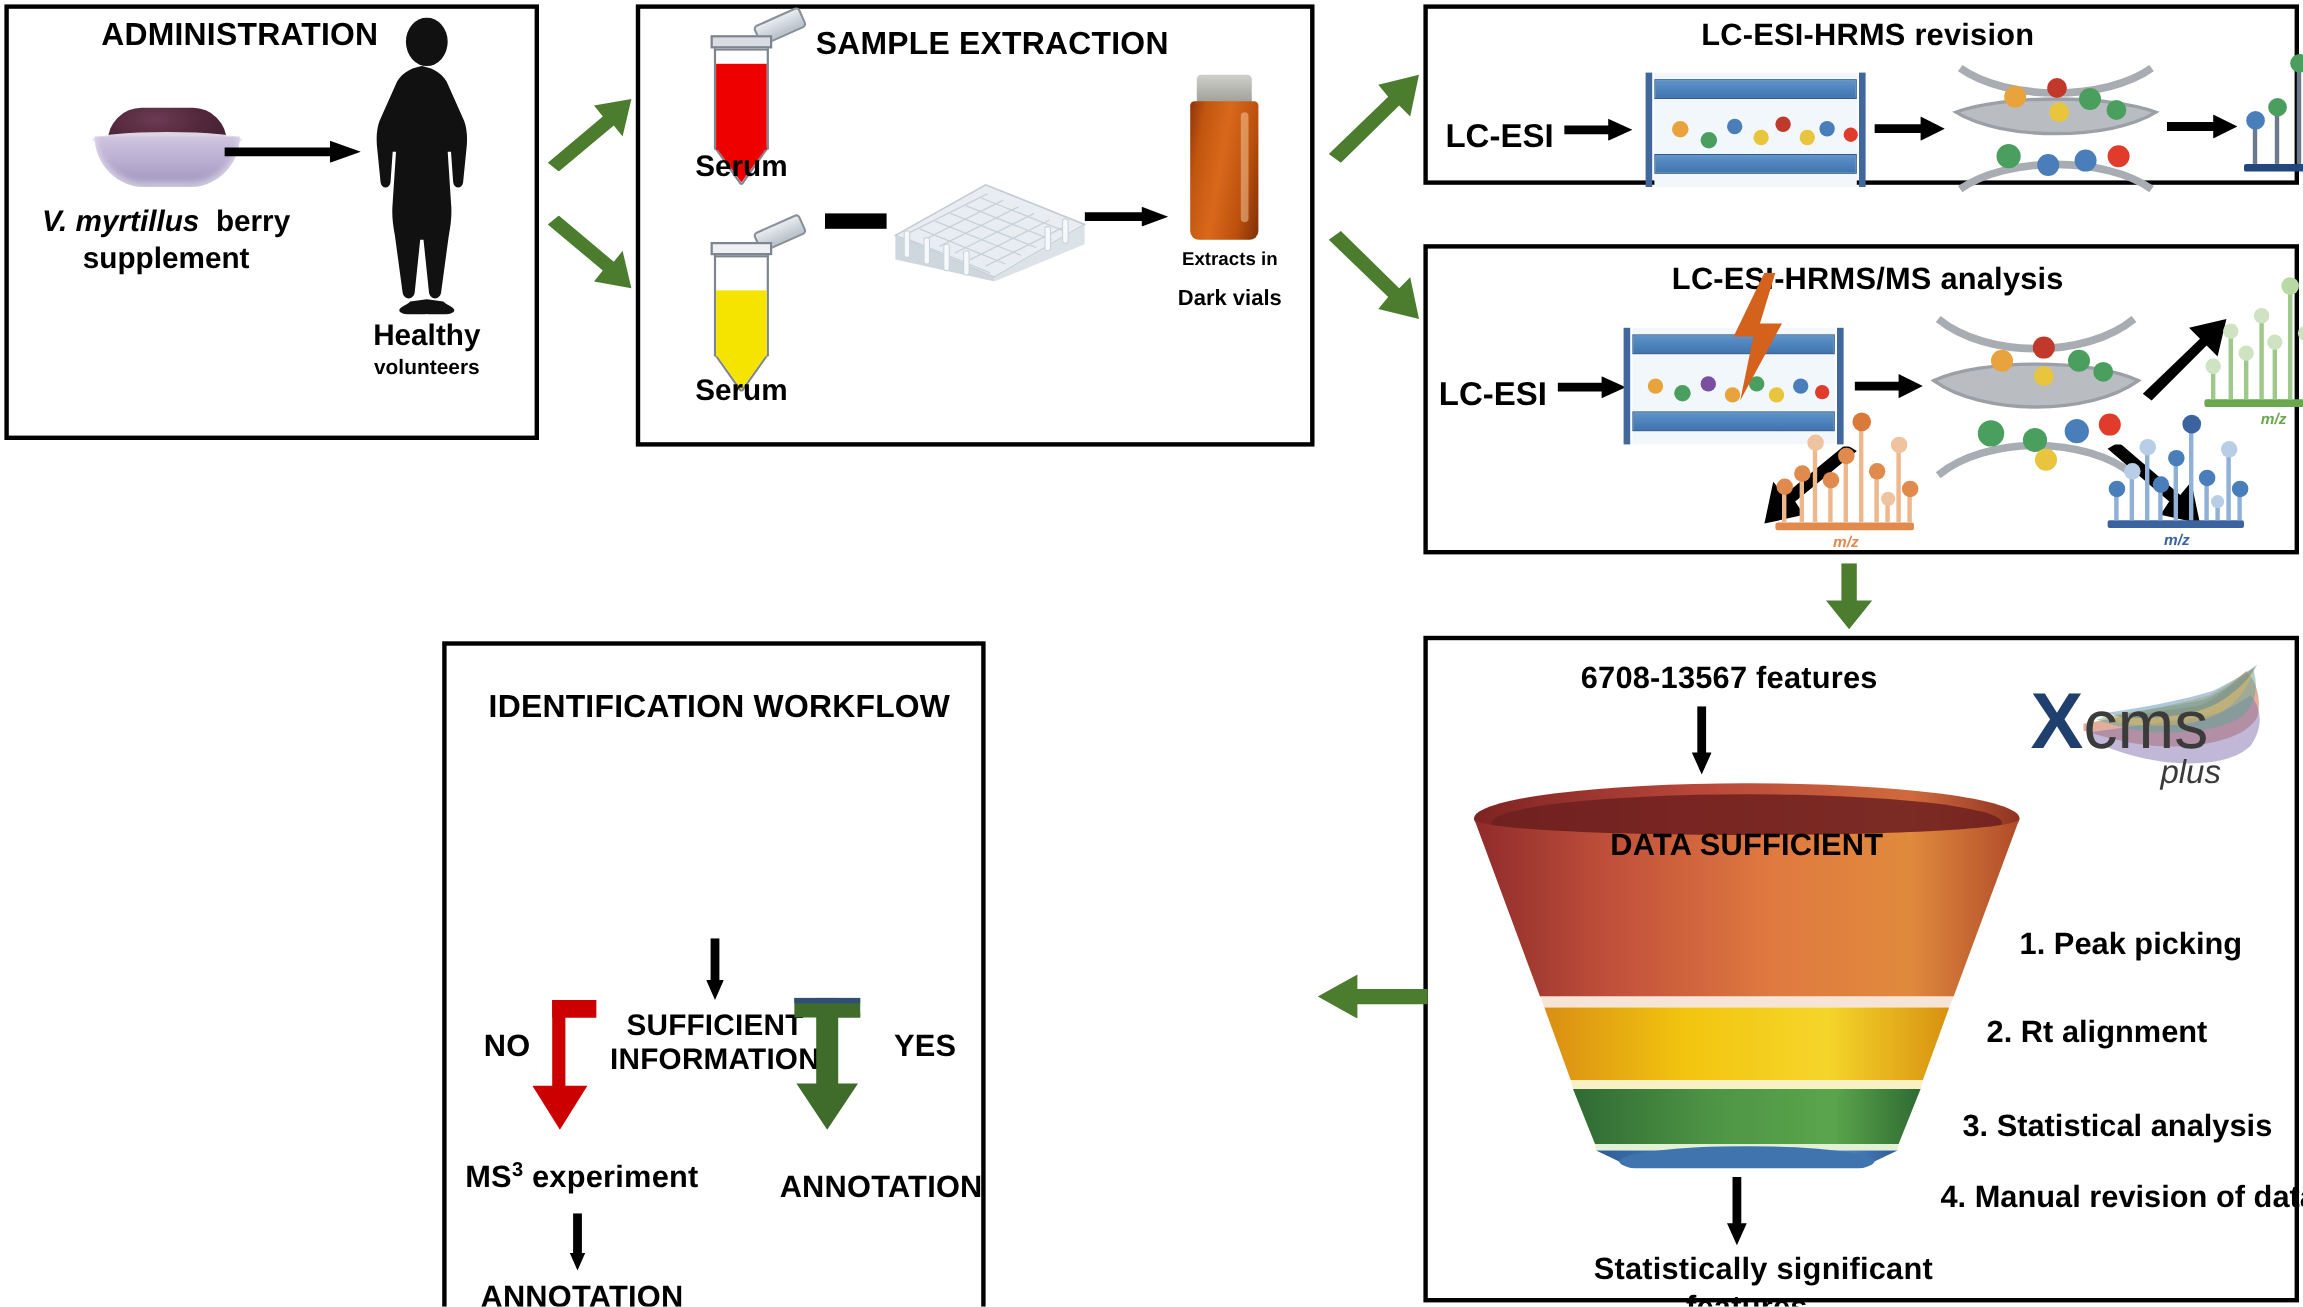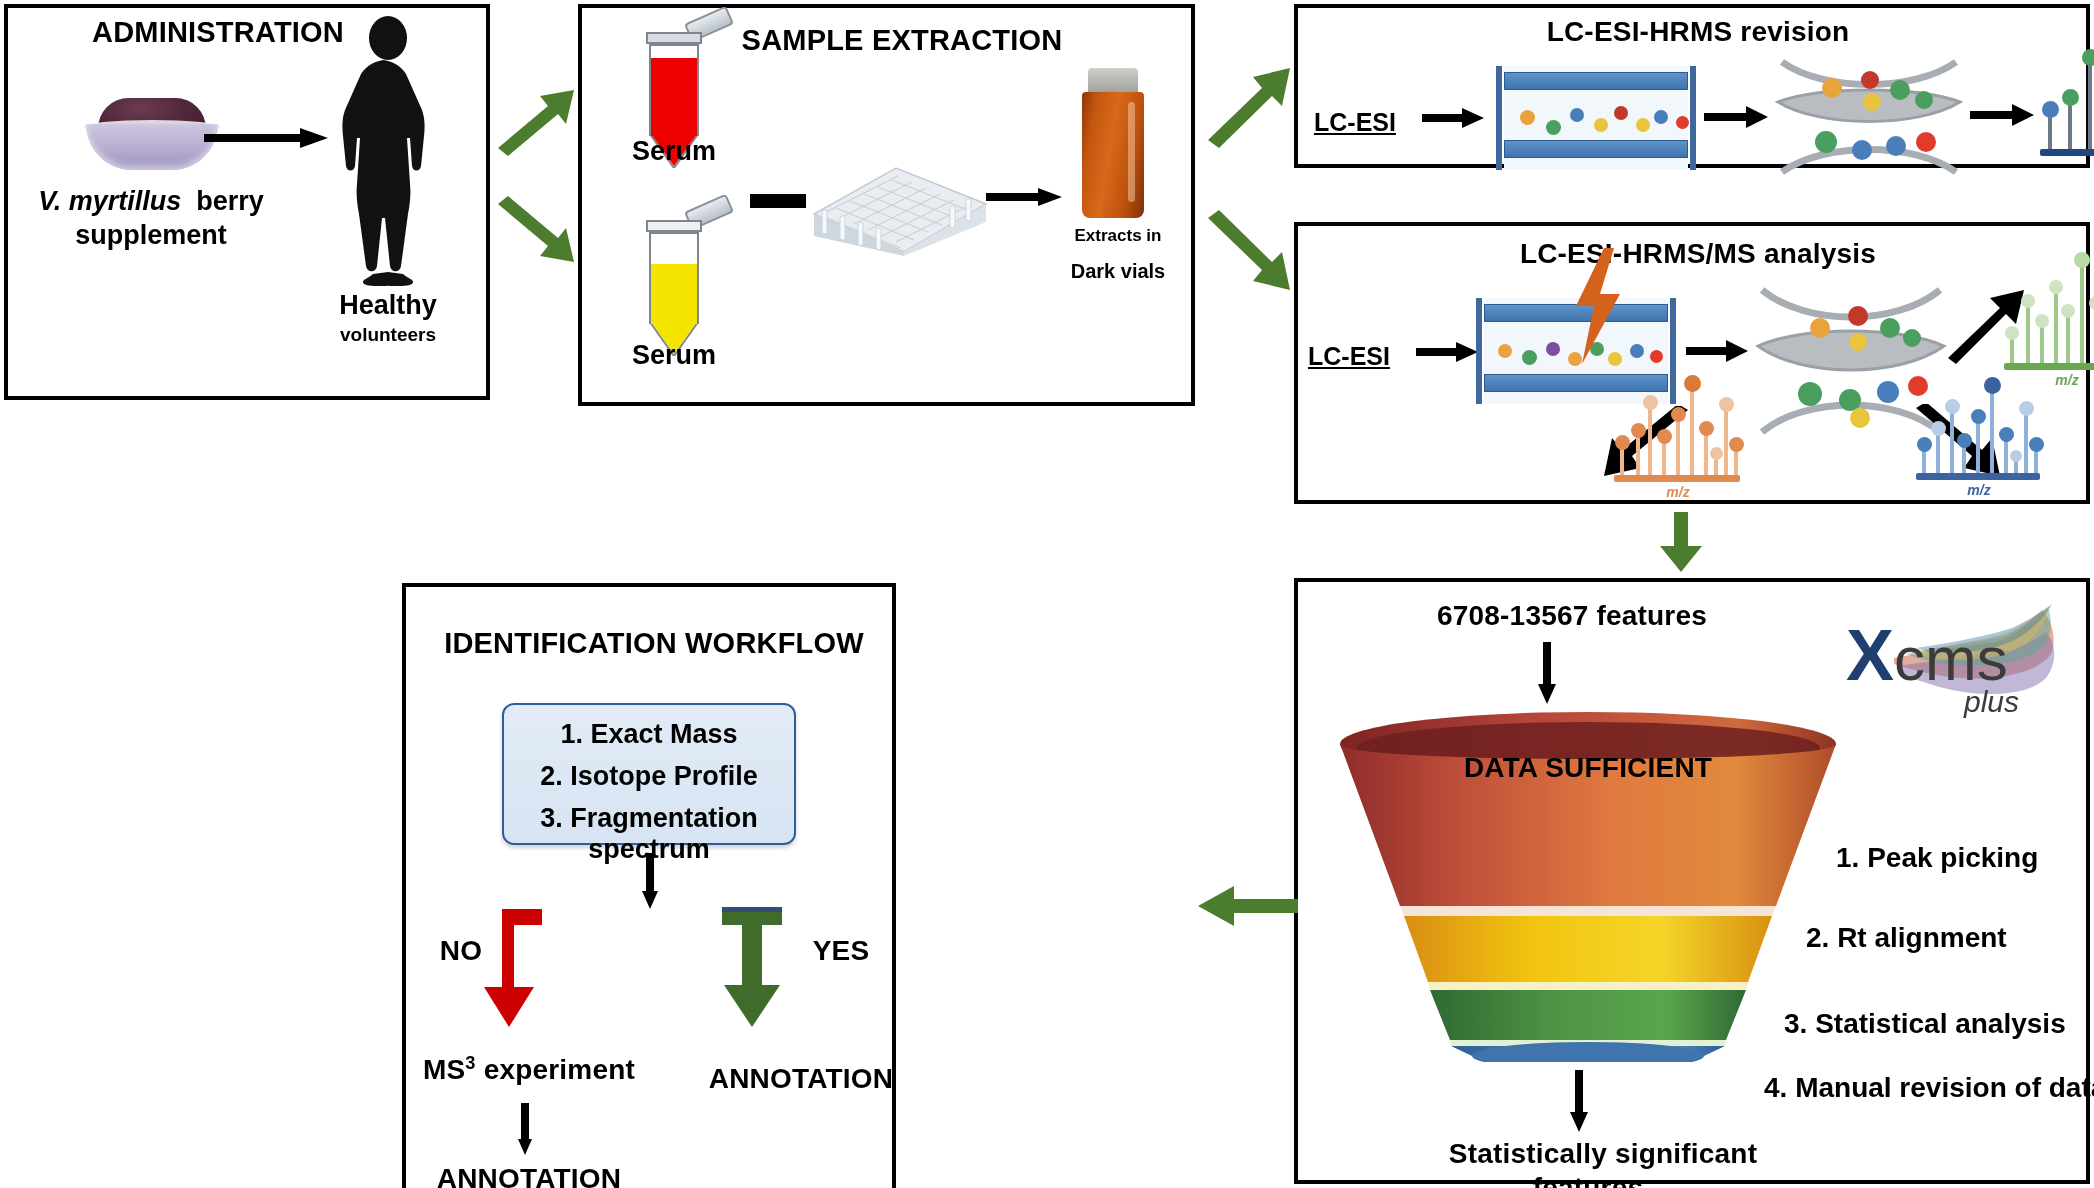--- a/index.html
+++ b/index.html
@@ -49,21 +49,21 @@
     background:linear-gradient(100deg,#8e3409 0%,#c2560f 18%,#d9681b 45%,#bb500d 75%,#7d2f08 100%);}
   #vial-gloss{position:absolute;left:46px;top:34px;width:7px;height:100px;background:rgba(255,220,180,.45);border-radius:4px;}
   #extracts1{left:466px;top:218px;width:140px;font-size:17px;}
   #extracts2{left:466px;top:252px;width:140px;font-size:20px;}
 
   
   #p-hrms{left:1294px;top:4px;width:796px;height:164px;}
   #hrms-title{left:160px;top:8px;width:480px;font-size:28px;}
   #p-hrmsms{left:1294px;top:222px;width:796px;height:282px;}
   #hrmsms-title{left:130px;top:12px;width:540px;font-size:28px;}
-  .lcesi-lbl{position:absolute;font-weight:bold;font-size:25px;text-decoration:underline;}
+  .lcesi-lbl{position:absolute;font-weight:bold;font-size:30px;}
   .column{position:absolute;}
   .col-plate{position:absolute;background:linear-gradient(180deg,#5f93c9,#3f74ae);border:1px solid #2d5a8c;box-sizing:border-box;}
   .col-end{position:absolute;background:#41689d;}
   .col-inner{position:absolute;background:#f2f7fc;}
   .analyzer{position:absolute;}
   .ball{position:absolute;border-radius:50%;}
   .mzplot{position:absolute;}
   .mz-base{position:absolute;left:0;bottom:0;height:7px;border-radius:2px;}
   .stick{position:absolute;bottom:7px;width:4px;}
   .stick-head{position:absolute;border-radius:50%;}
@@ -501,30 +501,26 @@
     </div>
   </div>
 
   <svg class="conn" style="left:1198px;top:886px;width:100px;height:40px;" viewBox="0 0 100 40">
     <path d="M100 13 H36 V0 L0 20 L36 40 V27 H100 Z" fill="#4c7d2e"></path>
   </svg>
 
   <div class="panel" id="p-ident">
     <div class="ttl" id="ident-title">IDENTIFICATION WORKFLOW</div>
 
-    <div id="idbox">
-      <div class="idline" style="left:0;top:14px;">1. Exact Mass</div>
-      <div class="idline" style="left:0;top:56px;">2. Isotope Profile</div>
-      <div class="idline" style="left:0;top:98px;">3. Fragmentation spectrum</div>
-    </div>
 
     <svg id="id-arrow" viewBox="0 0 16 56">
       <path d="M4 0 H12 V38 H16 L8 56 L0 38 H4 Z" fill="#000"></path>
     </svg>
 
+    <div class="ttl" id="suf-lbl">SUFFICIENT INFORMATION</div>
 
     <svg style="position:absolute;left:78px;top:322px;width:78px;height:118px;" viewBox="0 0 78 118">
       <path d="M0 0 H58 V16 H30 V78 H50 L25 118 L0 78 H18 V0 Z" fill="#cc0000"></path>
       <path d="M0 0 H58 V16 H18 V0 Z" fill="#cc0000"></path>
     </svg>
     <div class="ttl" id="no-lbl">NO</div>
 
     <svg style="position:absolute;left:316px;top:320px;width:80px;height:120px;" viewBox="0 0 80 120">
       <path d="M0 0 H20 V78 H2 L30 120 L58 78 H40 V0 Z" fill="#3f6b2b"></path>
       <path d="M0 0 H60 V18 H0 Z" fill="#3f6b2b"></path>

